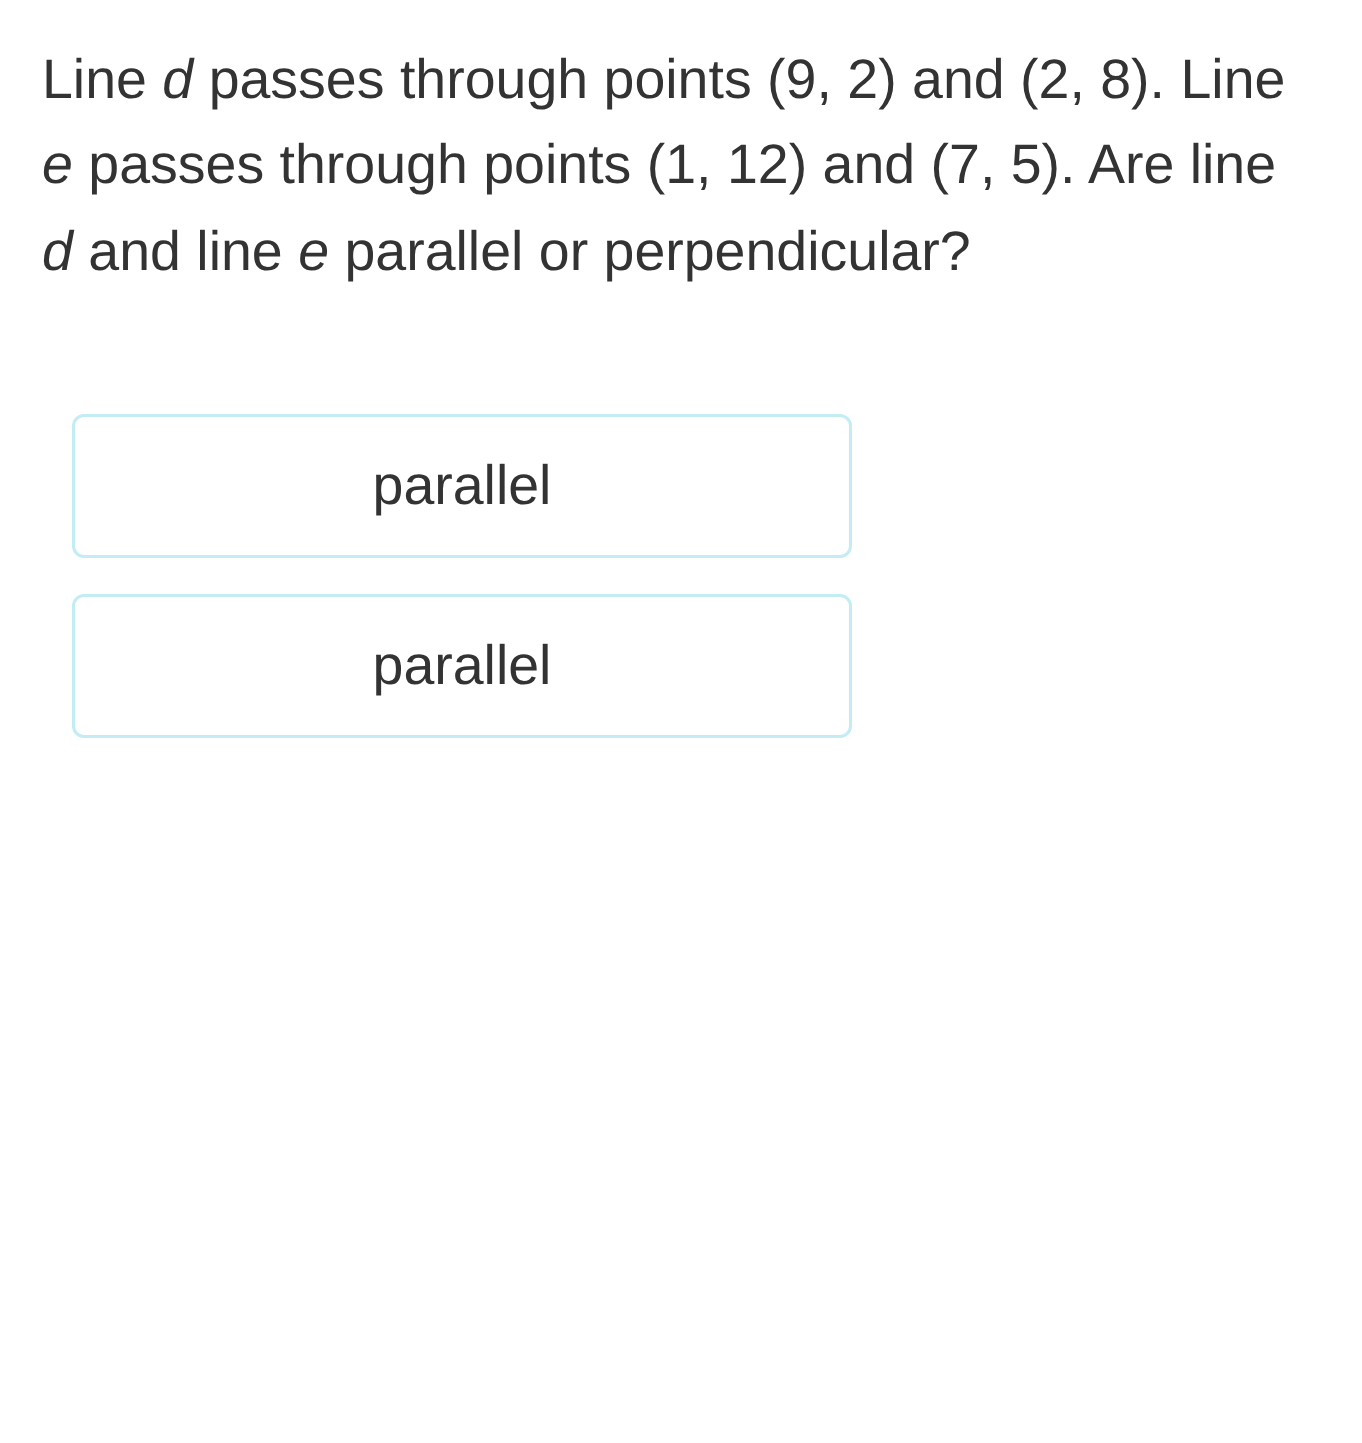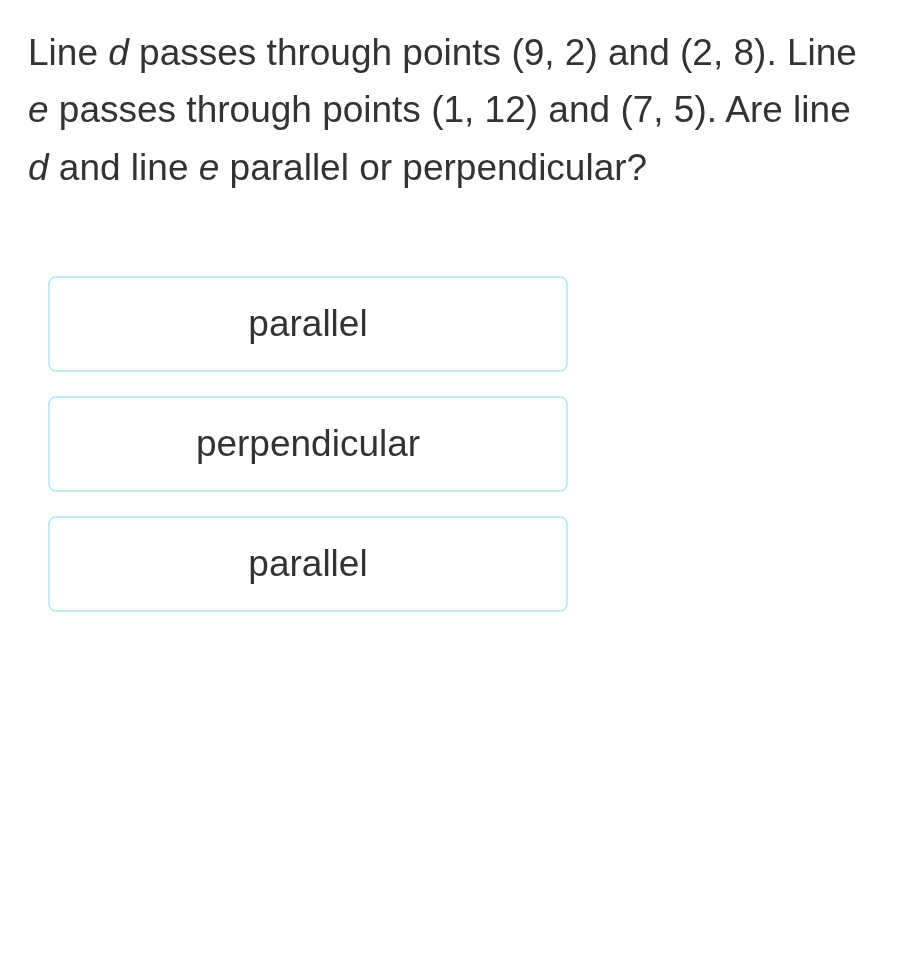--- a/index.html
+++ b/index.html
@@ -51,18 +51,15 @@
 
 <div class="question-text">
   <span>Line </span><span class="var">d</span><span> passes through points (9, 2) and (2, 8). Line </span><span class="var">e</span><span> passes through points (1, 12) and (7, 5). Are line </span><span class="var">d</span><span> and line </span><span class="var">e</span><span> parallel or perpendicular?</span>
 </div>
 
 <div class="options">
   <button class="option-button">
     <span>parallel</span>
   </button>
   <button class="option-button">
-    <span>perpendicular</span>
-  </button>
-  <button class="option-button">
     <span>parallel</span>
   </button>
 </div>
 
 </body></html>

